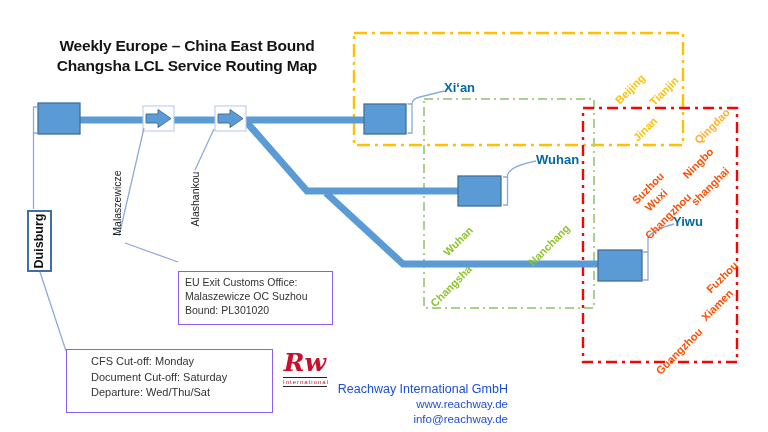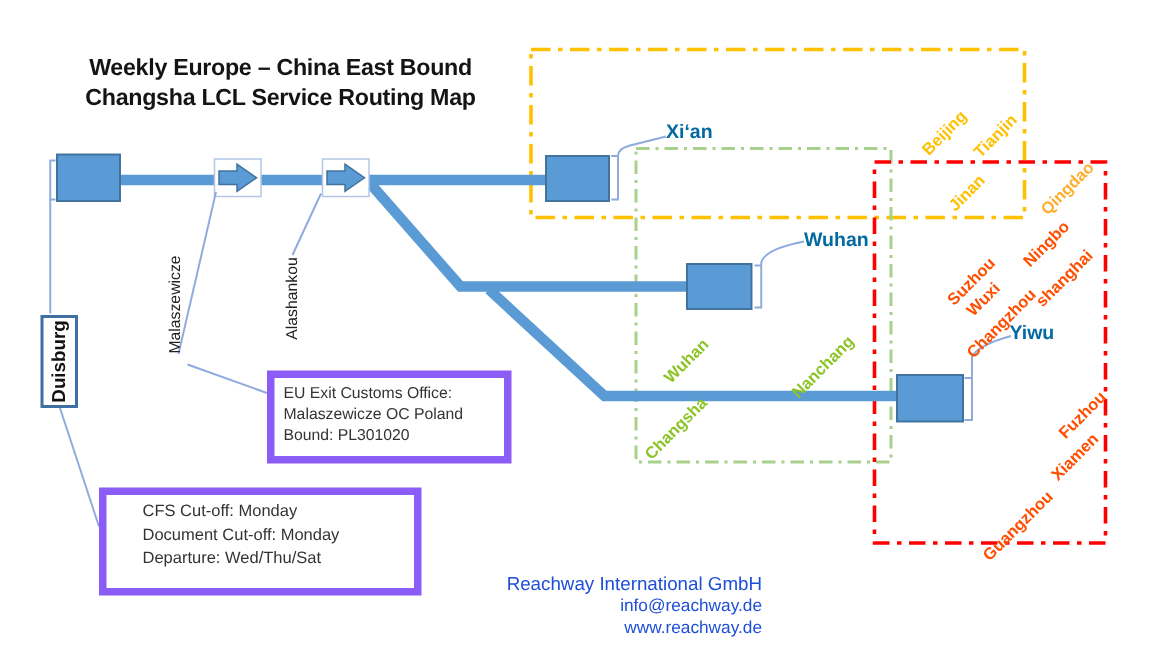--- a/index.html
+++ b/index.html
@@ -19,21 +19,21 @@
   .vlabel{font-size:10.5px;color:#222;white-space:nowrap;
           transform:translate(-50%,-50%) rotate(-90deg);}
 
   
   .origin-box{left:27px;top:210px;width:21px;height:58px;border:2px solid #3f6fa3;
               background:#fff;display:flex;align-items:center;justify-content:center;}
   .origin-box span{transform:rotate(-90deg);font-weight:bold;font-size:12.5px;color:#111;
                    white-space:nowrap;}
 
   
-  .note{border:5px solid #8b5cf6;background:#fff;color:#333;}
+  .note{border:1px solid #8b5cf6;background:#fff;color:#333;margin-top:24px;}
   .note-customs{left:178px;top:247px;width:141px;height:46px;padding:3px 6px;
                 font-size:10.5px;line-height:14px;}
   .note-schedule{left:66px;top:325px;width:157px;height:54px;padding:4px 24px;
                  font-size:11px;line-height:15.5px;}
   .note div{white-space:nowrap;}
 
   
   .city{font-weight:bold;font-size:11px;white-space:nowrap;
         transform:translate(-50%,-50%) rotate(-45deg);}
   .c-gold{color:#FFC000;}
@@ -127,28 +127,32 @@
   <div class="abs city c-red" style="left:656px;top:200px;">Wuxi</div>
   <div class="abs city c-red" style="left:668px;top:216px;">Changzhou</div>
   <div class="abs city c-red" style="left:698px;top:163px;">Ningbo</div>
   <div class="abs city c-red" style="left:710px;top:186px;">shanghai</div>
   <div class="abs city c-red" style="left:722px;top:277px;">Fuzhou</div>
   <div class="abs city c-red" style="left:717px;top:305px;">Xiamen</div>
   <div class="abs city c-red" style="left:679px;top:351px;">Guangzhou</div>
 
   <div class="abs note note-customs">
     <div>EU Exit Customs Office:</div>
-    <div>Malaszewicze OC Poland</div>
+    <div>Malaszewicze OC Suzhou</div>
     <div>Bound: PL301020</div>
   </div>
   <div class="abs note note-schedule">
     <div>CFS Cut-off: Monday</div>
-    <div>Document Cut-off: Monday</div>
+    <div>Document Cut-off: Saturday</div>
     <div>Departure: Wed/Thu/Sat</div>
   </div>
 
+  <div class="abs logo">
+    <div class="logo-script">Rw</div>
+    <div class="logo-sub">International</div>
+  </div>
   <div class="abs company">
     <div class="company-name">Reachway International GmbH</div>
+    <div class="company-line">www.reachway.de</div>
     <div class="company-line">info@reachway.de</div>
-    <div class="company-line">www.reachway.de</div>
   </div>
 
 </div>
 
 </body></html>

